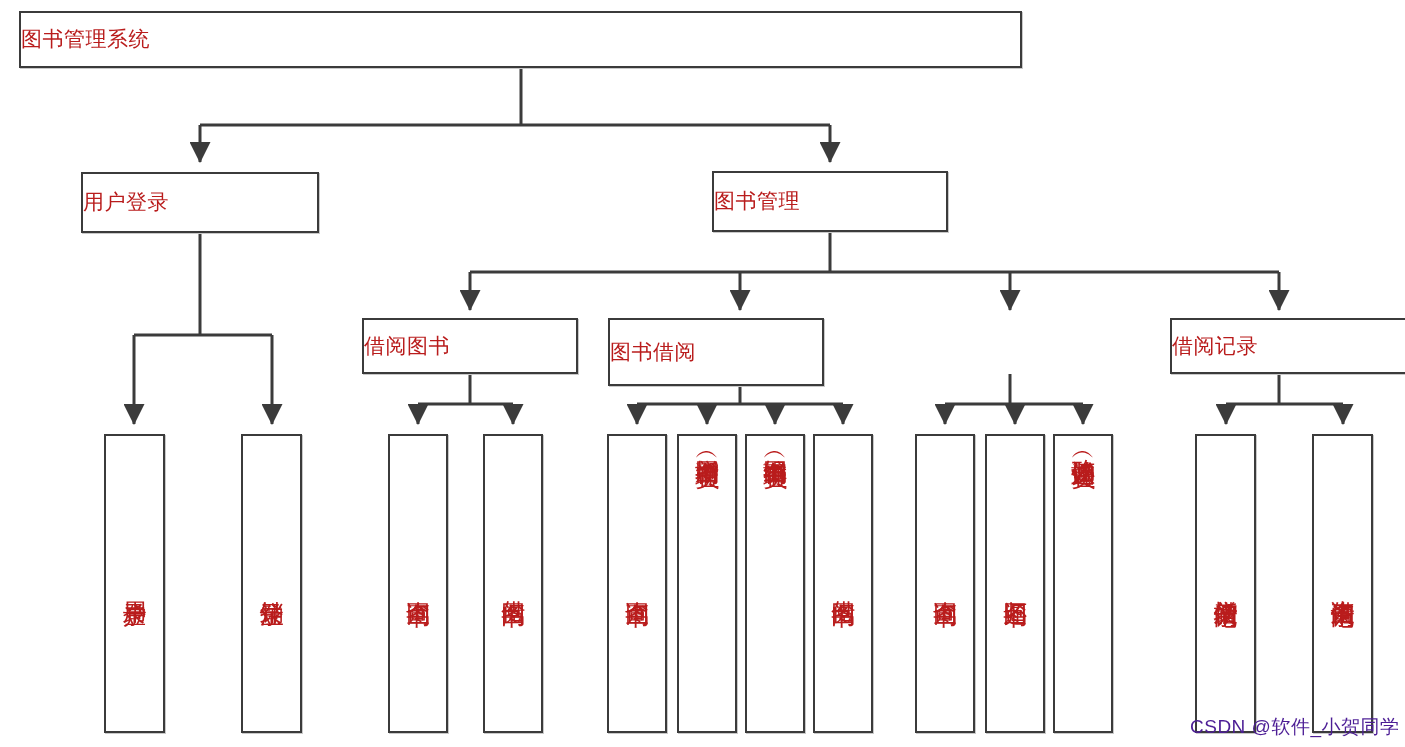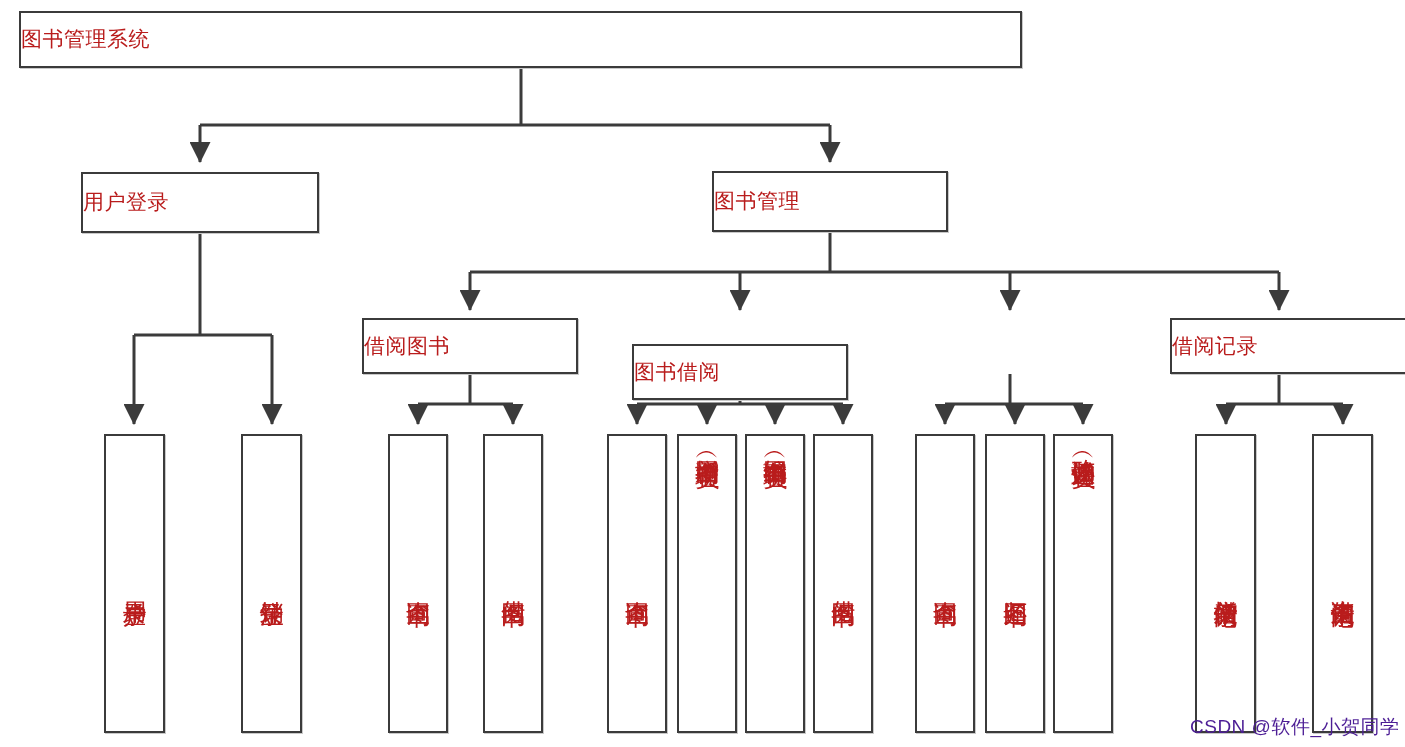--- a/index.html
+++ b/index.html
@@ -136,21 +136,21 @@
   </div>
 
   <div class="node horizontal" style="left:712px; top:171px; width:236px; height:61px;">
     <span class="lbl">图书管理</span>
   </div>
 
   <div class="node horizontal" style="left:362px; top:318px; width:216px; height:56px;">
     <span class="lbl">借阅图书</span>
   </div>
 
-  <div class="node horizontal" style="left:632px; top:318px; width:216px; height:56px;margin-top:26px;">
+  <div class="node horizontal" style="left:608px; top:318px; width:216px; height:68px;">
     <span class="lbl">图书借阅</span>
   </div>
 
 
   <div class="node horizontal" style="left:1170px; top:318px; width:260px; height:56px;">
     <span class="lbl">借阅记录</span>
   </div>
 
   <div class="node vertical mid" style="left:104px; top:434px; width:61px; height:299px;">
     <span class="lbl">用户登录</span>

